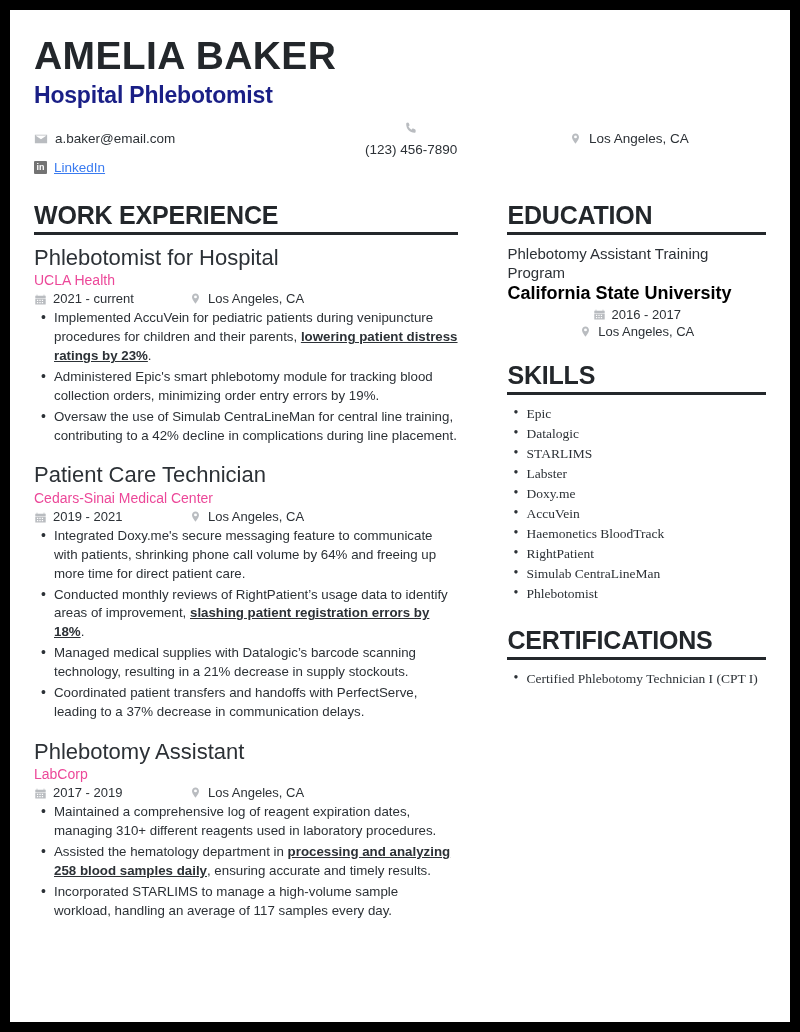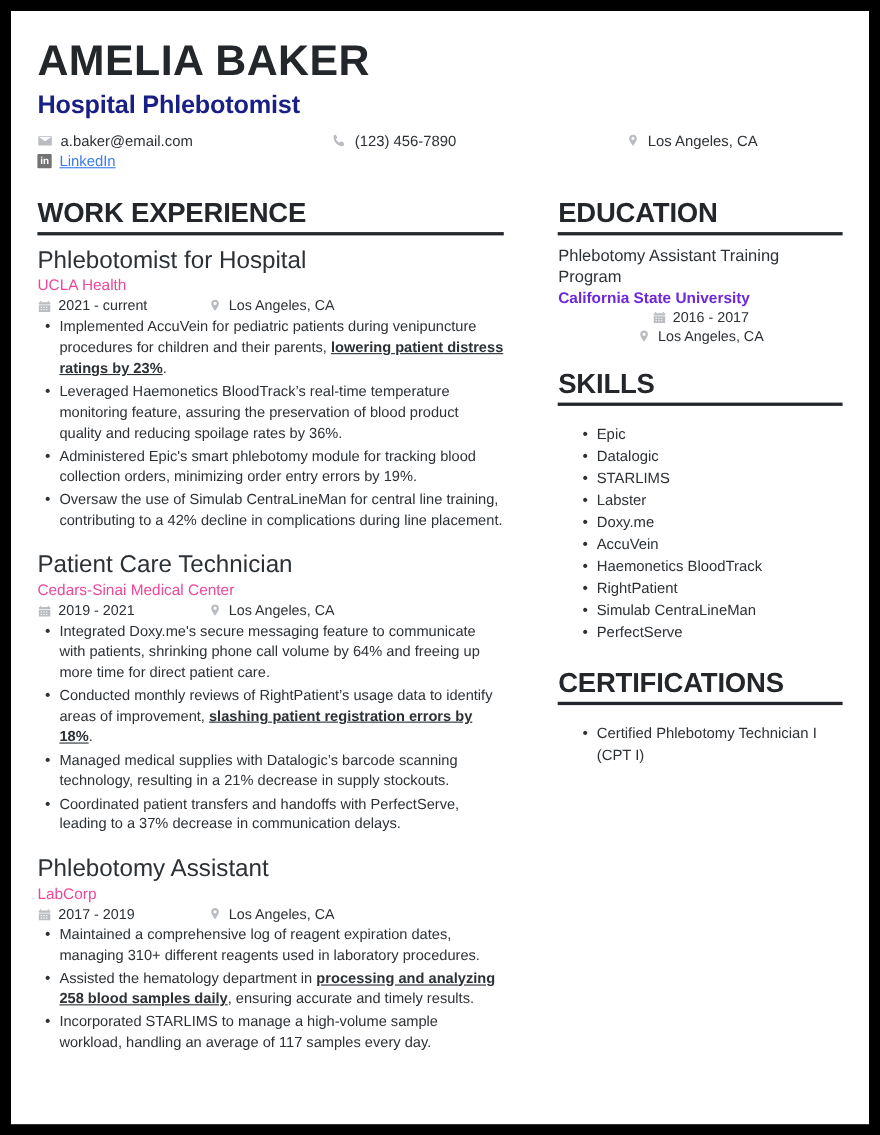--- a/index.html
+++ b/index.html
@@ -50,21 +50,21 @@
     color: #2c3136;
     gap: 48px;
   }
   .contact-item {
     display: flex;
     align-items: center;
     gap: 7px;
     white-space: nowrap;
   }
   .c-email  { width: 245px; }
-  .c-phone  { width: 245px; }
+  .c-phone  { width: 245px; flex-direction: column; }
   .c-loc    { width: 220px; }
 
   .ico {
     flex: none;
     display: inline-flex;
     align-items: center;
     justify-content: center;
     color: #b9bcc0;
   }
   .ico svg { display: block; }
@@ -167,39 +167,40 @@
 
   
   .right-block { margin-bottom: 22px; }
   .edu-degree {
     font-size: 15px;
     color: #2c3136;
     line-height: 1.28;
     margin-bottom: 1px;
   }
   .edu-school {
-    font-size: 14px;
-    font-weight: bold;
-    color: #6d28d9;
+    font-size: 18px;
+    font-weight: bold;
+    color: #000000;
     margin-bottom: 3px;
   }
   .edu-meta {
     display: flex;
     align-items: center;
     gap: 6px;
     font-size: 13px;
     color: #2c3136;
     margin-bottom: 2px;
     justify-content: center;
   }
 
   ul.plainlist {
     list-style: none;
-    margin: 16px;
+    margin: 0;
     padding: 0;
+    font-family: Liberation Serif, serif;
   }
   ul.plainlist li {
     position: relative;
     padding-left: 19px;
     font-size: 13.5px;
     line-height: 1.48;
     color: #2c3136;
   }
   ul.plainlist li::before {
     content: "\2022";
@@ -282,21 +283,20 @@
                     <span class="ico">
                       <svg width="13" height="14" viewBox="0 0 16 16" fill="currentColor">
                         <path d="M8 1.2c-2.4 0-4.3 1.9-4.3 4.3 0 3.2 4.3 8.3 4.3 8.3s4.3-5.1 4.3-8.3c0-2.4-1.9-4.3-4.3-4.3zm0 6a1.8 1.8 0 1 1 0-3.6 1.8 1.8 0 0 1 0 3.6z"></path>
                       </svg>
                     </span>
                     <span>Los Angeles, CA</span>
                   </span>
                 </div>
                 <ul class="bullets">
                   <li>Implemented AccuVein for pediatric patients during venipuncture procedures for children and their parents, <b>lowering patient distress ratings by 23%</b>.</li>
-                  <li>Leveraged Haemonetics BloodTrack’s real-time temperature monitoring feature, assuring the preservation of blood product quality and reducing spoilage rates by 36%.</li>
                   <li>Administered Epic's smart phlebotomy module for tracking blood collection orders, minimizing order entry errors by 19%.</li>
                   <li>Oversaw the use of Simulab CentraLineMan for central line training, contributing to a 42% decline in complications during line placement.</li>
                 </ul>
               </div>
               <div class="job">
                 <div class="job-title">Patient Care Technician</div>
                 <div class="job-company">Cedars-Sinai Medical Center</div>
                 <div class="meta-row">
                   <span class="meta-item meta-date">
                     <span class="ico">
@@ -388,21 +388,21 @@
           <ul class="plainlist" id="skills-container">
               <li>Epic</li>
               <li>Datalogic</li>
               <li>STARLIMS</li>
               <li>Labster</li>
               <li>Doxy.me</li>
               <li>AccuVein</li>
               <li>Haemonetics BloodTrack</li>
               <li>RightPatient</li>
               <li>Simulab CentraLineMan</li>
-              <li>PerfectServe</li>
+              <li>Phlebotomist</li>
             </ul>
         </div>
 
         <div class="right-block">
           <div class="sec-head">CERTIFICATIONS</div>
           <div class="sec-rule"></div>
           <ul class="plainlist" id="certs-container">
               <li>Certified Phlebotomy Technician I (CPT I)</li>
             </ul>
         </div>

